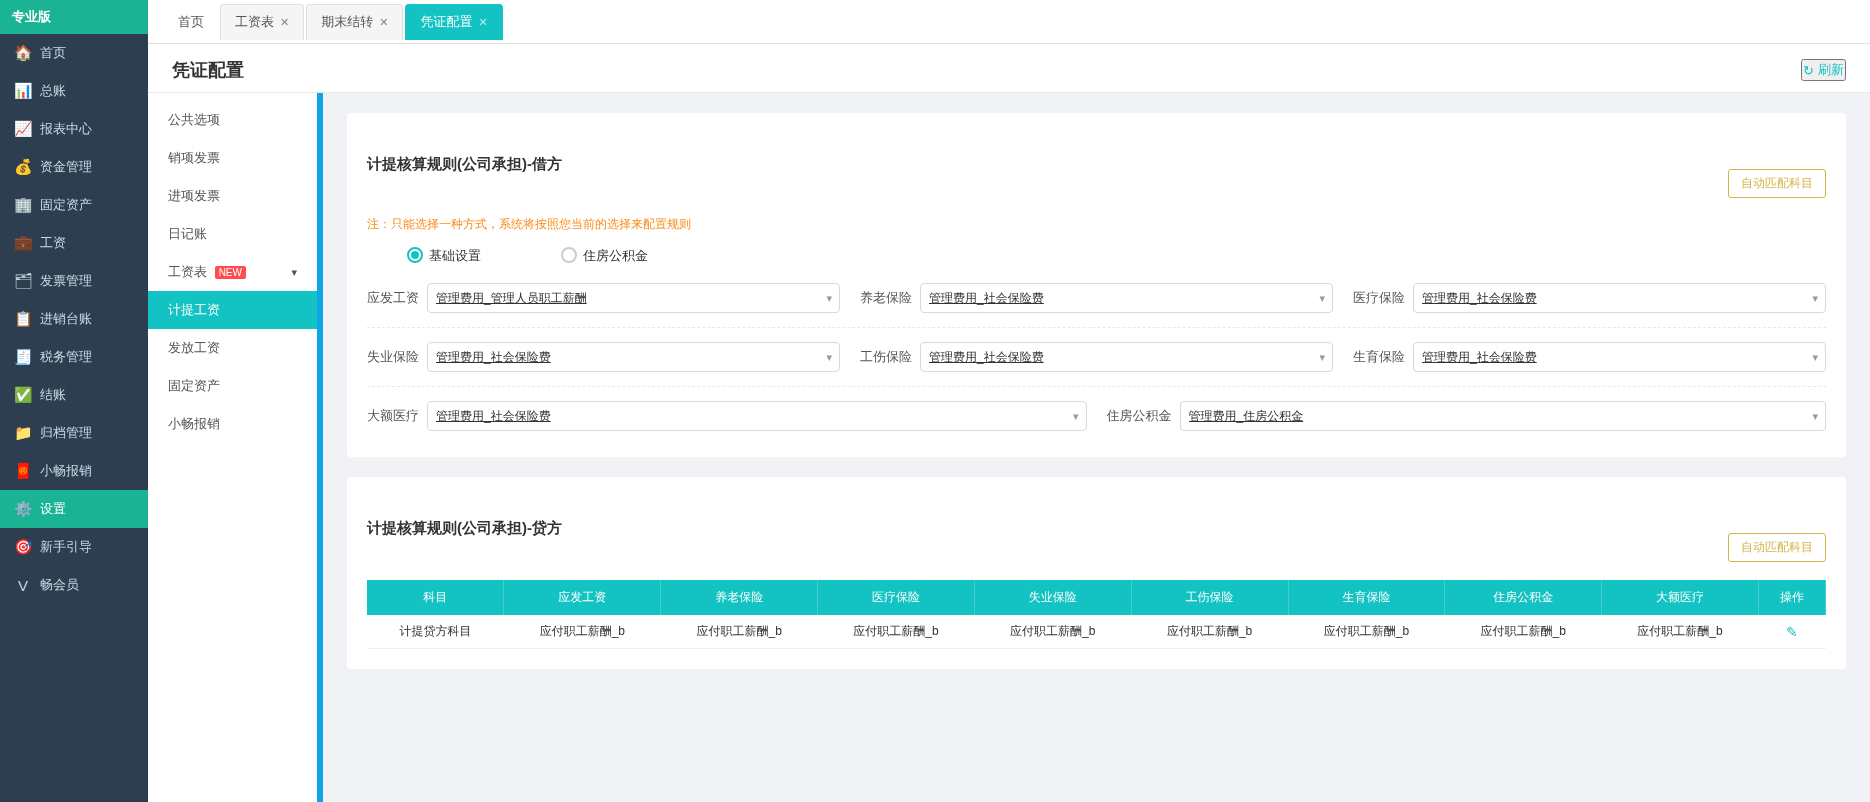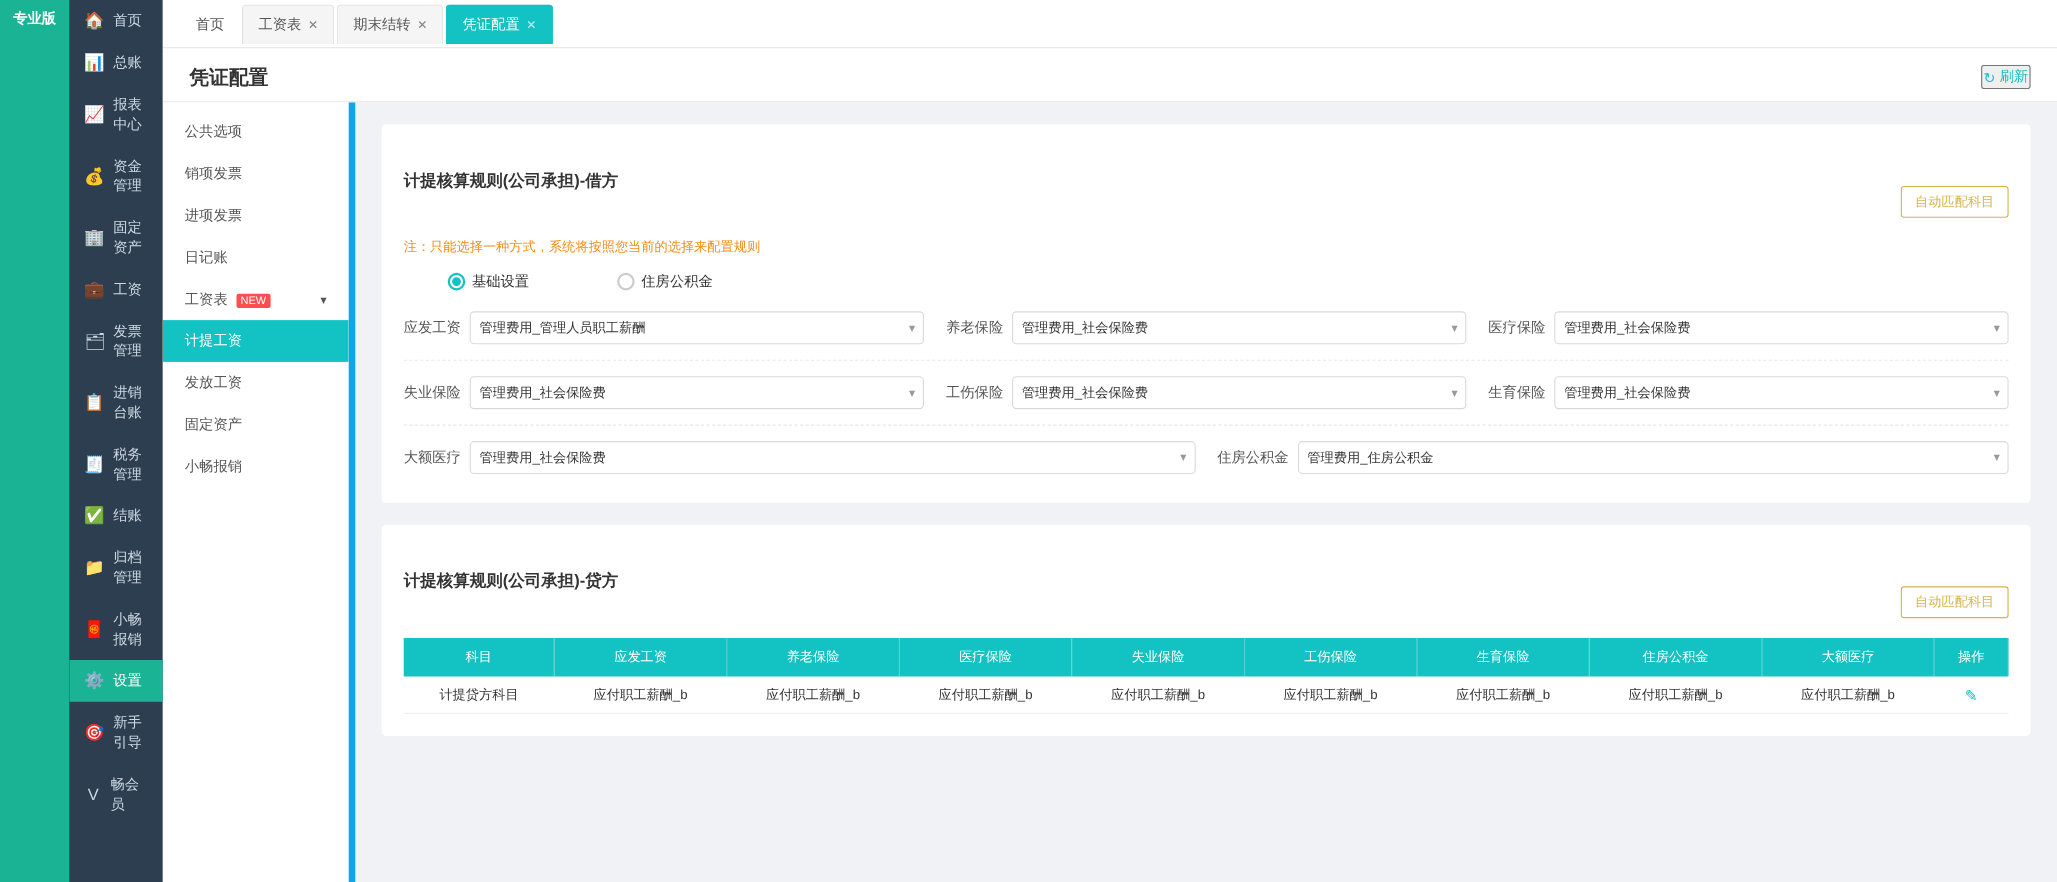--- a/index.html
+++ b/index.html
@@ -4,21 +4,21 @@
   <style>
     * { box-sizing: border-box; margin: 0; padding: 0; }
     body { font-family: "Microsoft YaHei", "PingFang SC", sans-serif; font-size: 13px; background: #f0f2f5; display: flex; height: 802px; overflow: hidden; }
 
     
     .sidebar {
       width: 148px;
       background: #2d3e50;
       color: #cdd8e3;
       display: flex;
-      flex-direction: row;
+      flex-direction: column;
       flex-shrink: 0;
       height: 100%;
       overflow: hidden;
     }
     .sidebar-header {
       background: #1ab394;
       color: #fff;
       font-size: 13px;
       padding: 8px 12px;
       font-weight: bold;
@@ -139,21 +139,21 @@
       padding: 20px 24px;
     }
 
     
     .section { background: #fff; border-radius: 4px; padding: 20px; margin-bottom: 20px; }
     .section-title { font-size: 15px; font-weight: 600; color: #333; margin-bottom: 10px; }
     .section-note { color: #fa8c16; font-size: 12px; margin-bottom: 14px; }
 
     
     .radio-group { display: flex; gap: 40px; margin-bottom: 18px; align-items: center; }
-    .radio-item { display: flex; align-items: center; gap: 6px; cursor: pointer; font-size: 13px; color: #333; padding-left: 40px; }
+    .radio-item { display: flex; align-items: flex-start; gap: 6px; cursor: pointer; font-size: 13px; color: #333; padding-left: 40px; }
     .radio-circle {
       width: 16px; height: 16px; border-radius: 50%;
       border: 2px solid #13c2c2;
       display: flex; align-items: center; justify-content: center;
     }
     .radio-circle.checked::after {
       content: '';
       width: 8px; height: 8px;
       background: #13c2c2;
       border-radius: 50%;
@@ -169,20 +169,21 @@
     .form-select-wrap select {
       width: 100%;
       border: 1px solid #d9d9d9;
       border-radius: 4px;
       padding: 5px 8px;
       font-size: 12px;
       color: #333;
       background: #fff;
       appearance: none;
       height: 30px;
+      text-decoration: underline;
     }
     .form-select-wrap::after {
       content: '▾';
       position: absolute;
       right: 8px;
       top: 50%;
       transform: translateY(-50%);
       pointer-events: none;
       color: #999;
       font-size: 11px;

